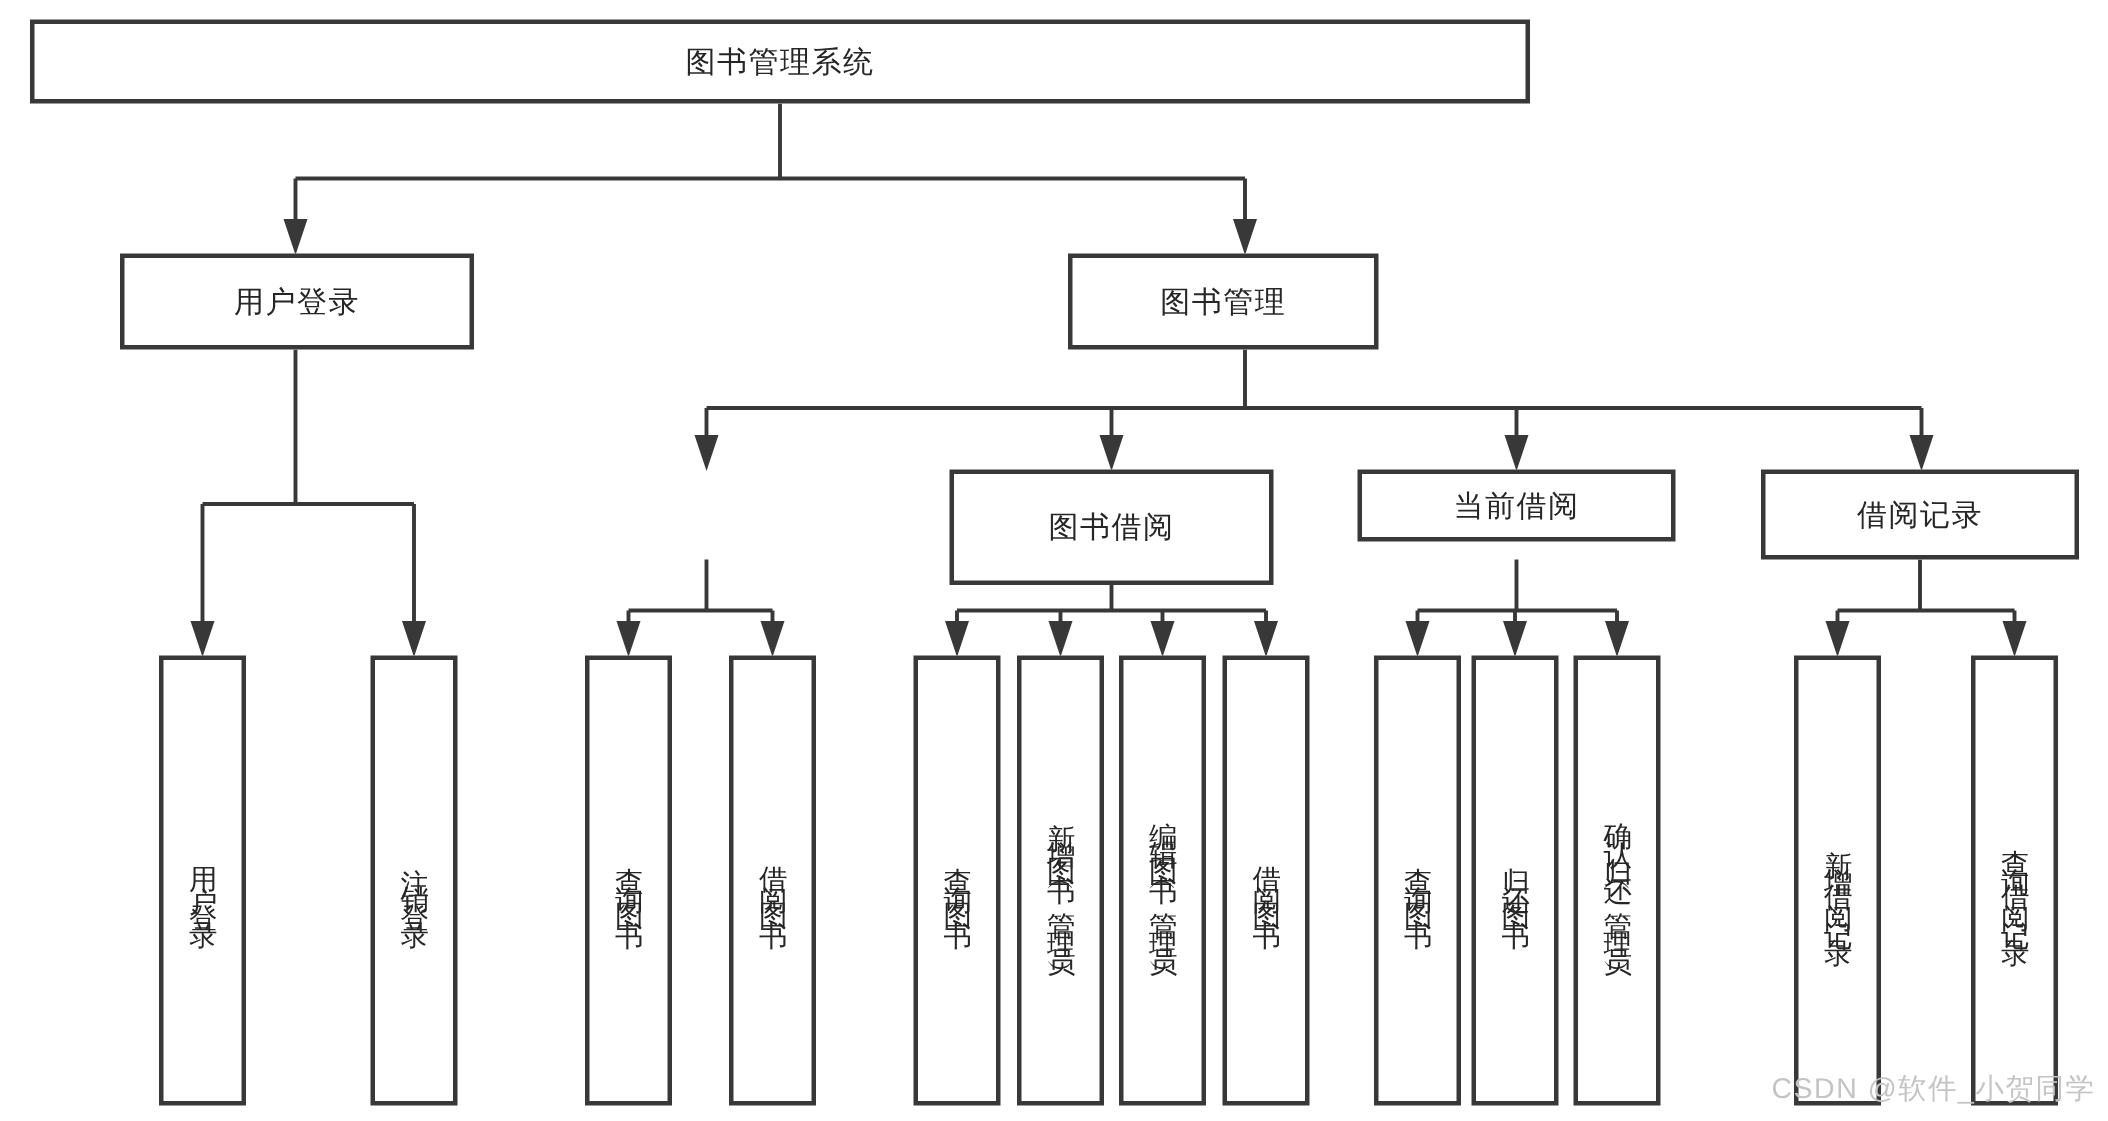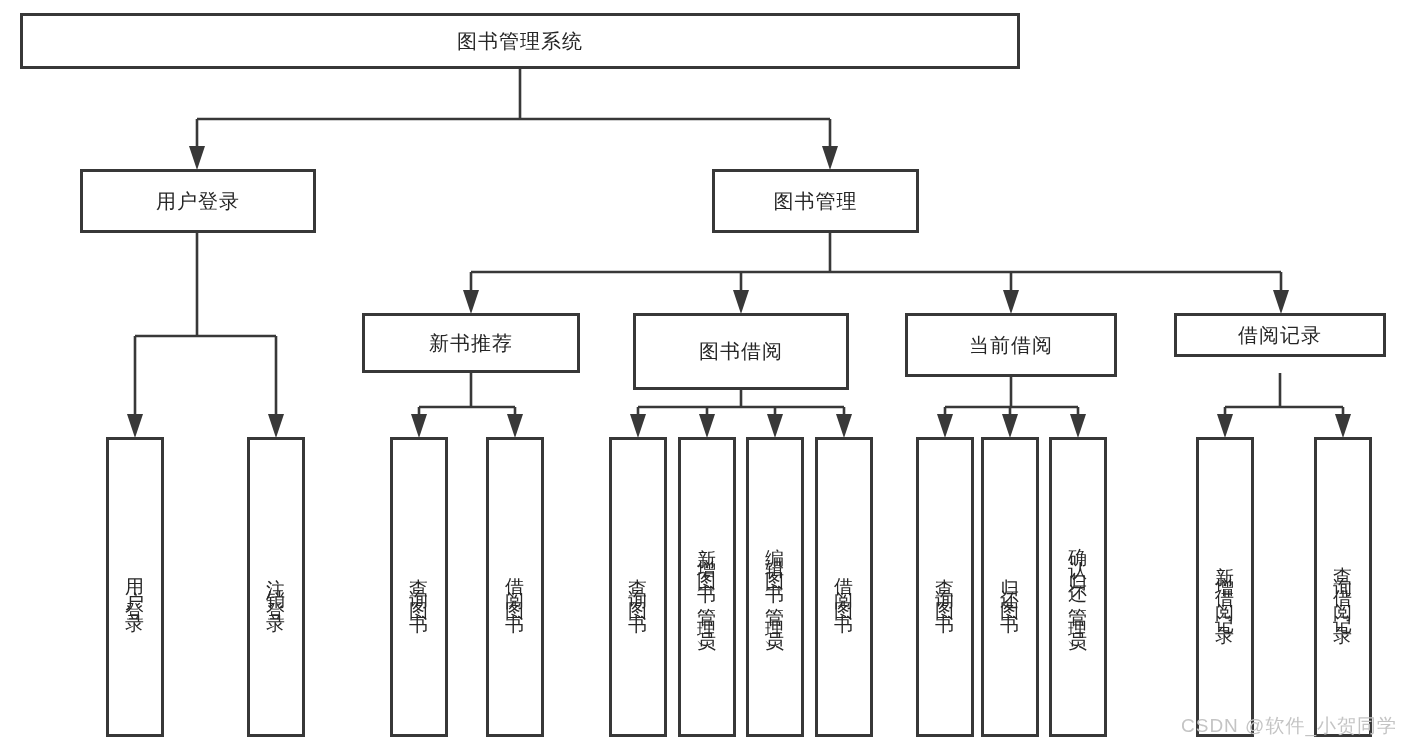--- a/index.html
+++ b/index.html
@@ -80,24 +80,23 @@
       <path d="M1280 373 V407 M1225 407 H1343 M1225 407 V418 M1343 407 V418" fill="none" stroke="#383838" stroke-width="2.6"></path>
       <polygon points="1217,414 1233,414 1225,438" fill="#383838"></polygon>
       <polygon points="1335,414 1351,414 1343,438" fill="#383838"></polygon>
     </svg>
 
   <div class="node hbox root" style="left:20px; top:13px; width:1000px; height:56px;">图书管理系统</div>
 
   <div class="node hbox" style="left:80px; top:169px; width:236px; height:64px;">用户登录</div>
   <div class="node hbox" style="left:712px; top:169px; width:207px; height:64px;">图书管理</div>
 
-  <div class="node hbox" style="left:362px; top:313px; width:218px; height:60px;">新书推荐</div>
   <div class="node hbox" style="left:633px; top:313px; width:216px; height:77px;">图书借阅</div>
-  <div class="node hbox" style="left:905px; top:313px; width:212px; height:64px;">当前借阅</div>
-  <div class="node hbox" style="left:1174px; top:313px; width:212px; height:44px;">借阅记录</div>
+  <div class="node hbox" style="left:905px; top:313px; width:212px; height:48px;">当前借阅</div>
+  <div class="node hbox" style="left:1174px; top:313px; width:212px; height:60px;">借阅记录</div>
 
   <div class="node vbox" style="left:106px; top:437px; width:58px; height:300px;">用户登录</div>
   <div class="node vbox" style="left:247px; top:437px; width:58px; height:300px;">注销登录</div>
 
   <div class="node vbox" style="left:390px; top:437px; width:58px; height:300px;">查询图书</div>
   <div class="node vbox" style="left:486px; top:437px; width:58px; height:300px;">借阅图书</div>
 
   <div class="node vbox" style="left:609px; top:437px; width:58px; height:300px;">查询图书</div>
   <div class="node vbox" style="left:678px; top:437px; width:58px; height:300px;">新增图书（管理员）</div>
   <div class="node vbox" style="left:746px; top:437px; width:58px; height:300px;">编辑图书（管理员）</div>

